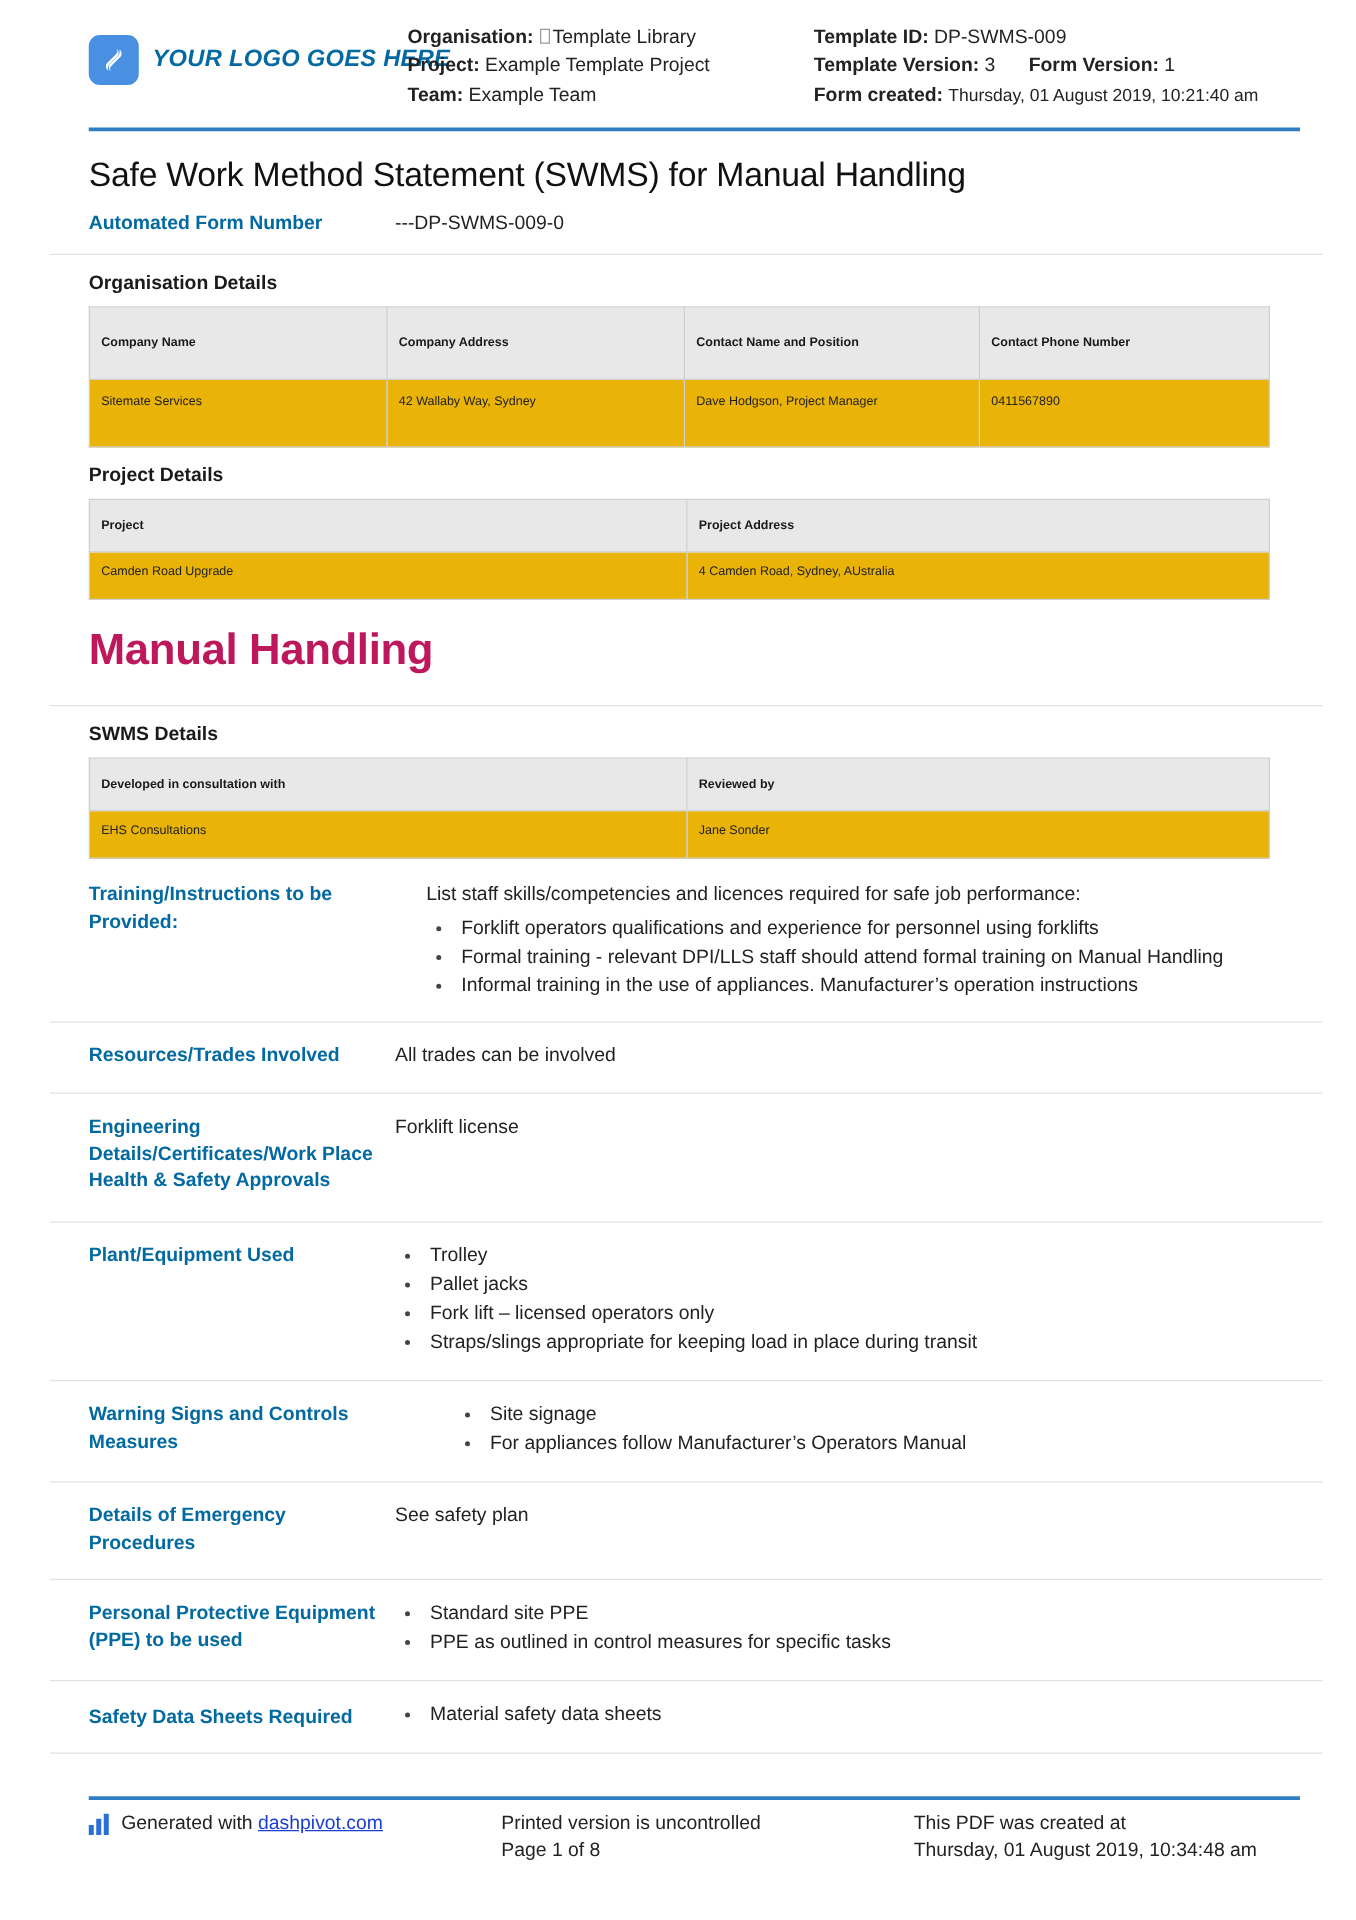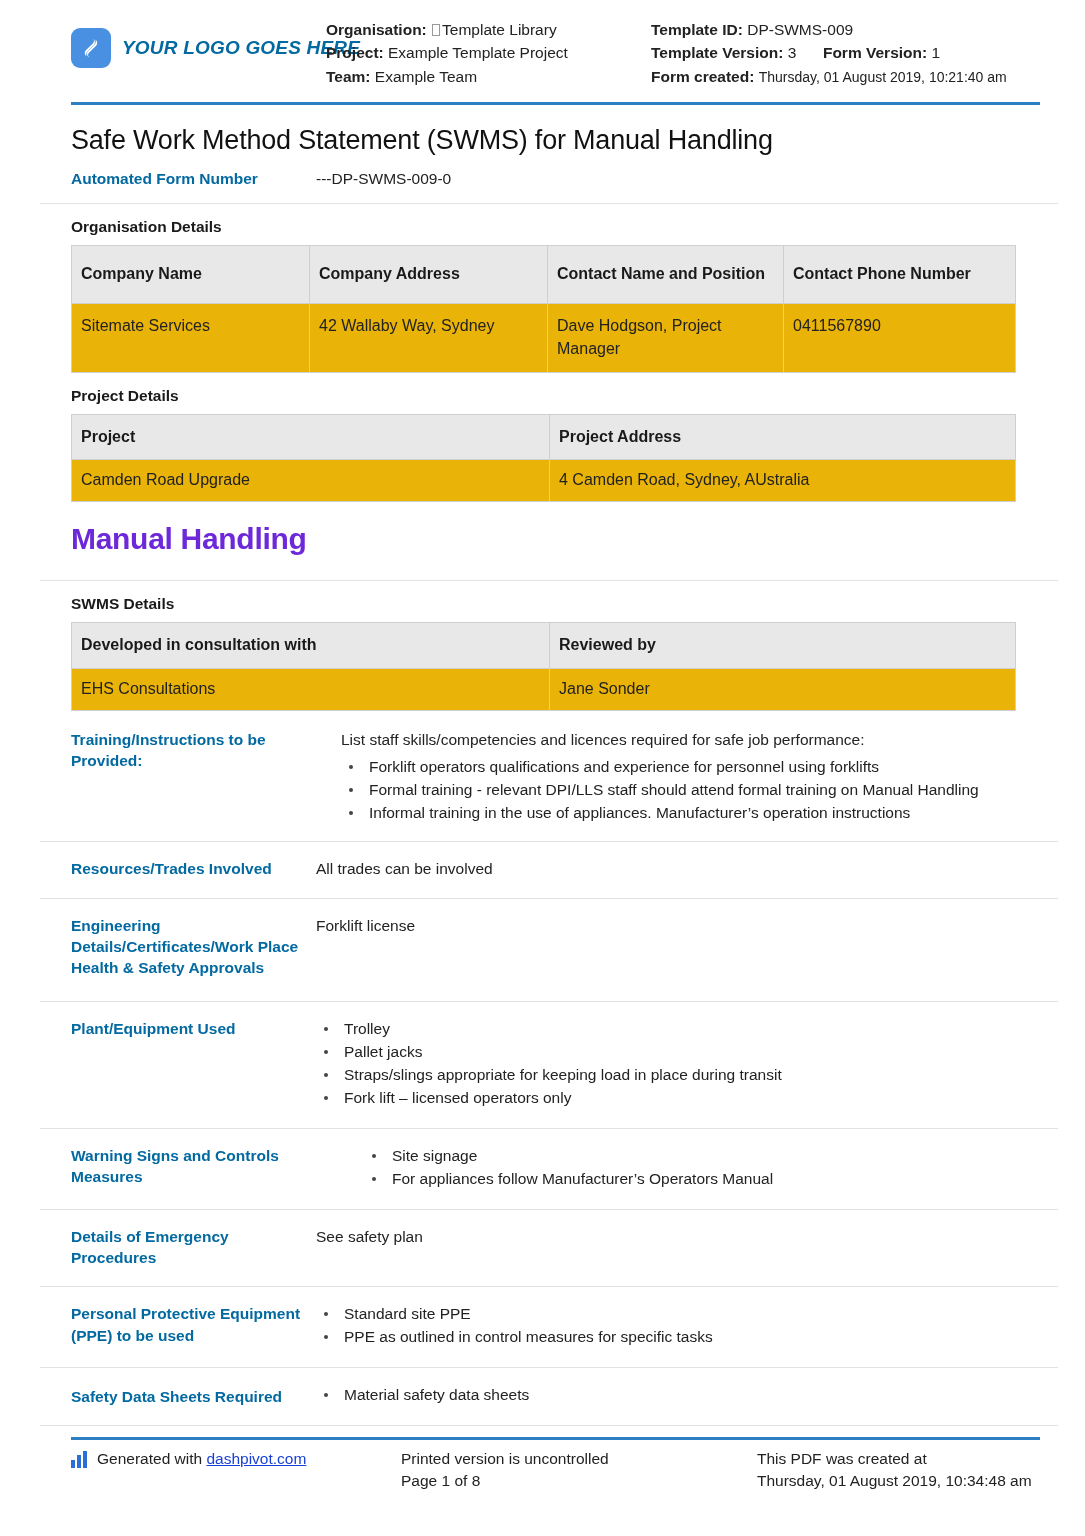--- a/index.html
+++ b/index.html
@@ -123,21 +123,21 @@
   table.grid {
     border-collapse: collapse;
     width: 944px;
     margin: 0 0 0 71px;
     table-layout: fixed;
   }
   table.grid th, table.grid td {
     border: 1px solid #cfcfcf;
     text-align: left;
     vertical-align: top;
-    font-size: 16px;
+    font-size: 10px;
     line-height: 1.42;
     padding: 11px 10px 11px 9px;
   }
   table.grid th {
     background: #e8e8e8;
     font-weight: bold;
     height: 58px;
     vertical-align: middle;
     color: #1a1a1a;
   }
@@ -164,24 +164,24 @@
     align-items: flex-start;
     padding: 20px 45px 24px 71px;
   }
   .activity-label {
     flex: 0 0 245px;
     font-size: 15.5px;
     font-weight: bold;
     padding-top: 10px;
   }
   .activity-value {
-    font-size: 30px;
+    font-size: 35px;
     font-weight: bold;
     letter-spacing: -0.3px;
-    color: #6d28d9;
+    color: #be185d;
   }
 
   
   ul.bullets {
     list-style: none;
     margin: 0;
     padding: 0;
   }
   ul.bullets li {
     position: relative;
@@ -217,21 +217,21 @@
     left: 71px;
     right: 30px;
     top: 1448px;
     display: flex;
     font-size: 15.5px;
     line-height: 1.45;
     color: #222;
   }
   .footer-col.f1 { flex: 0 0 330px; display: flex; align-items: flex-start; }
   .footer-col.f2 { flex: 0 0 330px; }
-  .footer-col.f3 { flex: 1 1 auto; margin-left: 26px; }
+  .footer-col.f3 { flex: 1 1 auto; }
   .bars-icon {
     display: inline-flex;
     align-items: flex-end;
     height: 17px;
     margin: 3px 8px 0 0;
     flex: 0 0 auto;
   }
   .bars-icon i {
     display: block;
     width: 4px;
@@ -402,22 +402,22 @@
     <div class="field-value">Forklift license</div>
   </div>
   <div class="divider"></div>
 
   <div class="field-row" style="padding-top:16px;padding-bottom:18px;">
     <div class="field-label">Plant/Equipment Used</div>
     <div class="field-value">
       <ul class="bullets">
         <li>Trolley</li>
         <li>Pallet jacks</li>
+        <li>Fork lift – licensed operators only</li>
         <li>Straps/slings appropriate for keeping load in place during transit</li>
-        <li>Fork lift – licensed operators only</li>
       </ul>
     </div>
   </div>
   <div class="divider"></div>
 
   <div class="field-row" style="padding-top:16px;padding-bottom:18px;gap:48px;">
     <div class="field-label">Warning Signs and Controls Measures</div>
     <div class="field-value">
       <ul class="bullets">
         <li>Site signage</li>

